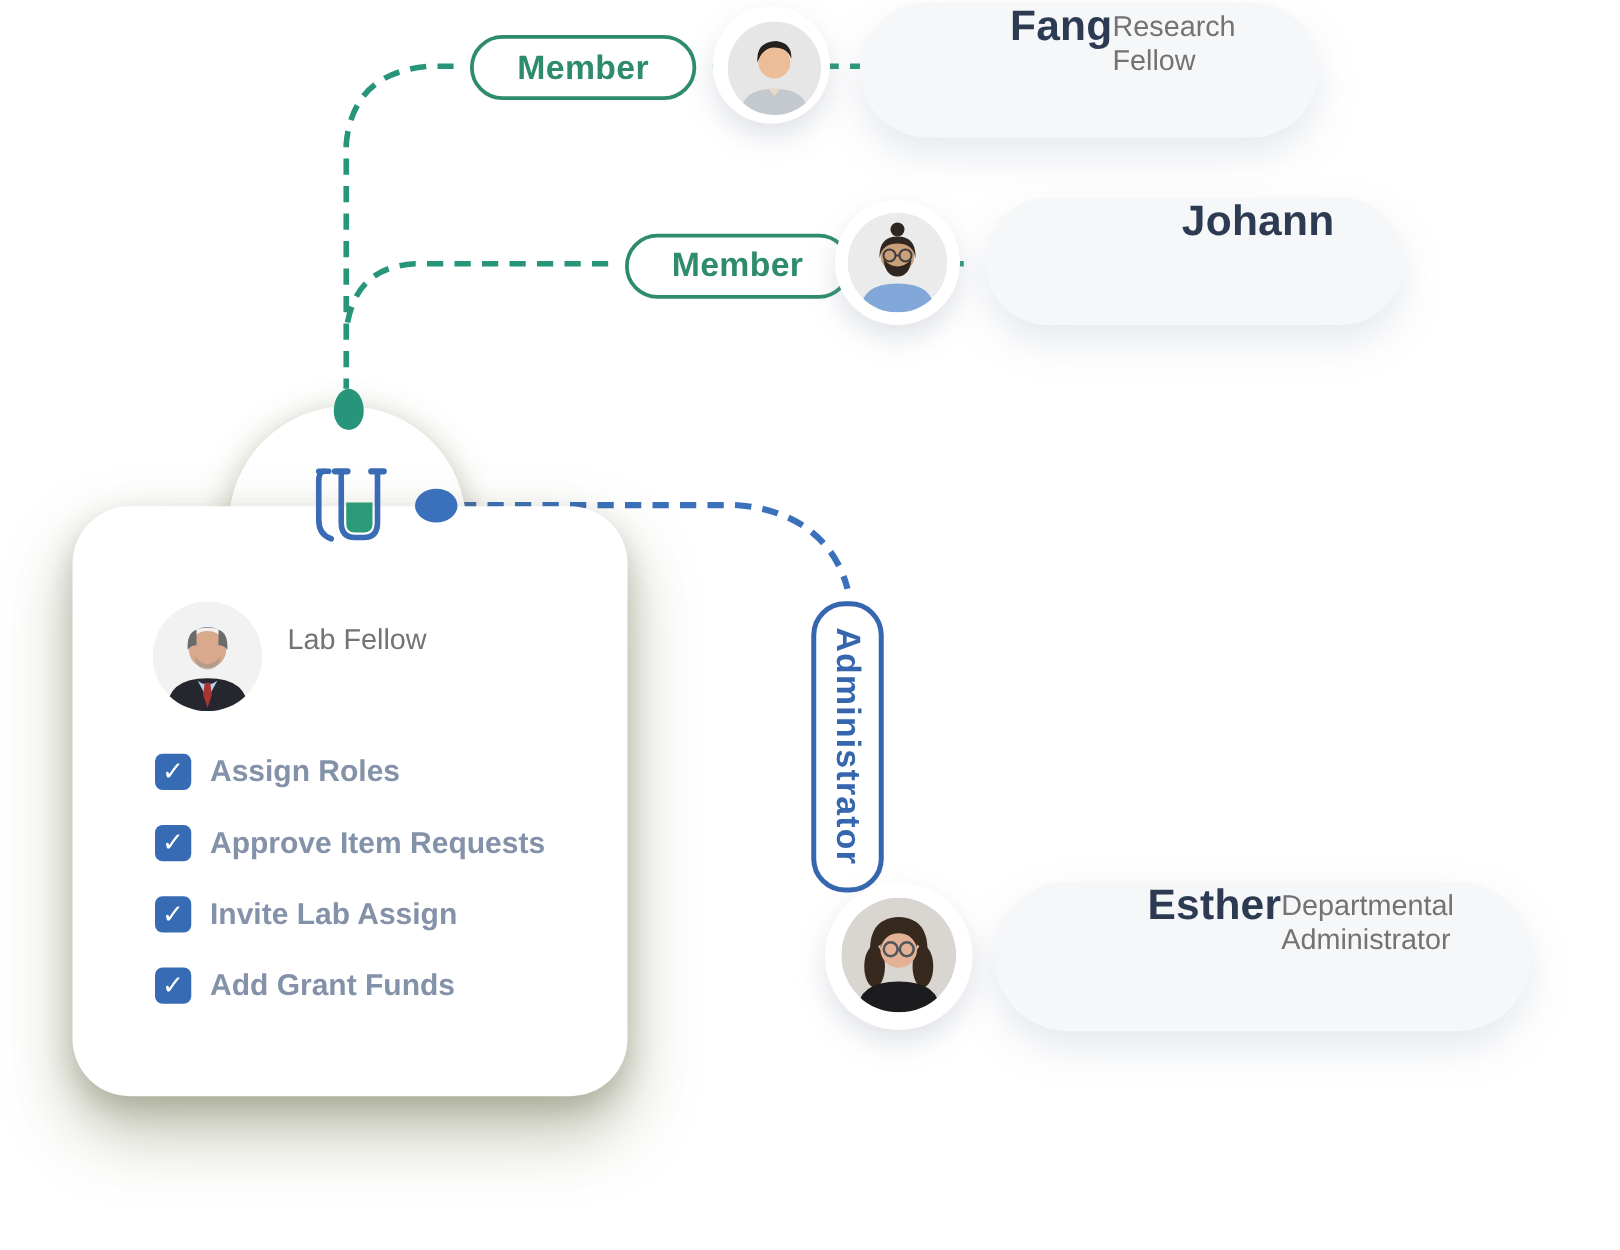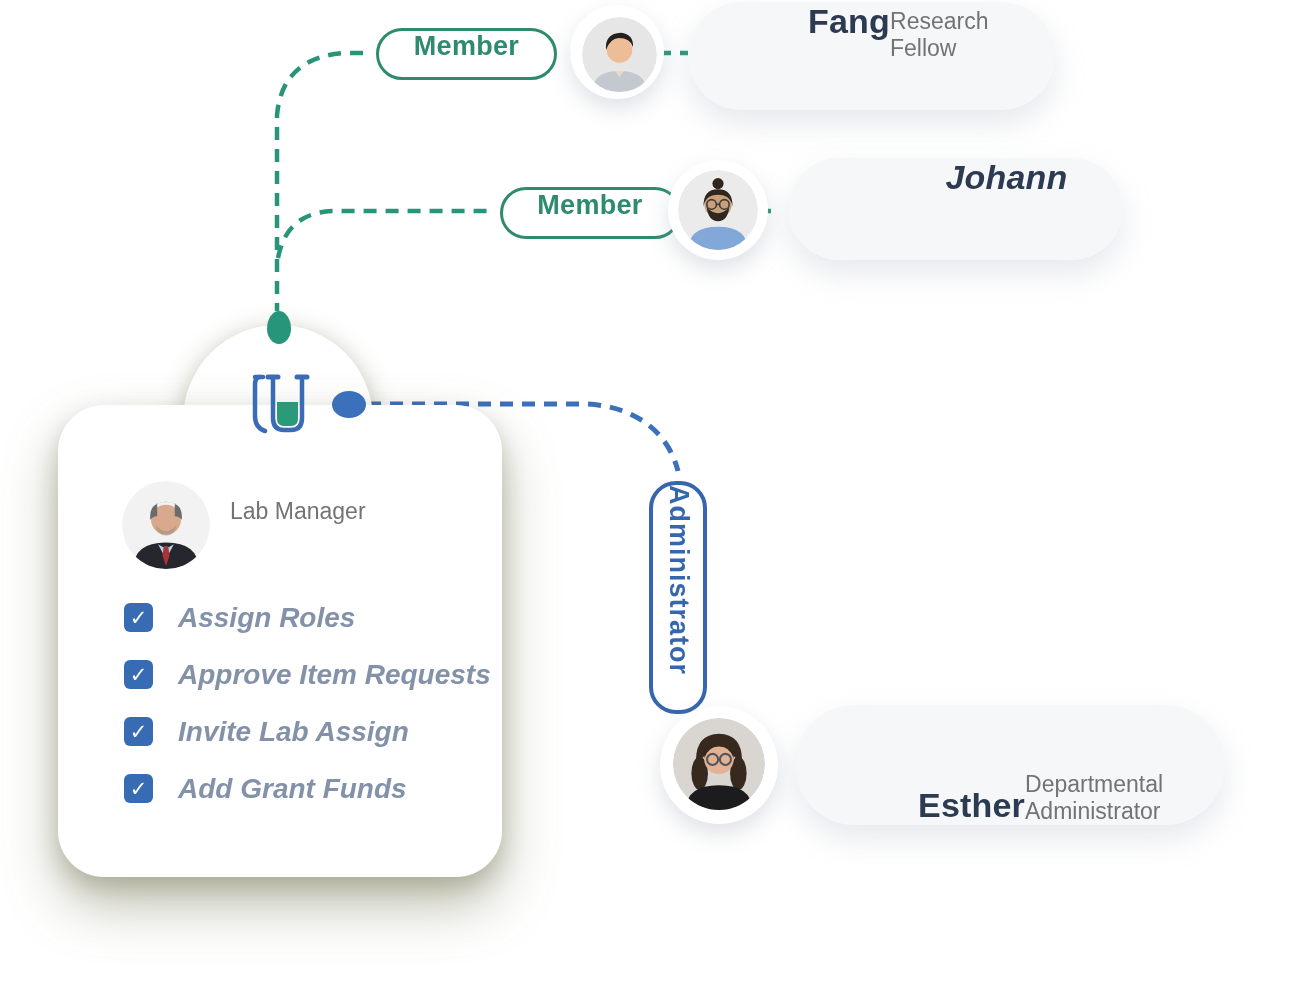--- a/index.html
+++ b/index.html
@@ -28,53 +28,53 @@
   .manager-id{left:172px;top:86px;}
   .person-name{font-size:34px;font-weight:800;color:#2c3a52;letter-spacing:.2px;}
   .person-role{font-size:23px;font-weight:500;color:#737373;margin-top:7px;}
   .checklist{left:66px;top:198px;}
   .check-row{display:flex;align-items:center;margin-bottom:28px;height:29px;}
   .checkbox{
     width:29px;height:29px;background:#376cb4;border-radius:6px;flex:0 0 29px;
     display:flex;align-items:center;justify-content:center;
     color:#ffffff;font-size:21px;font-weight:700;line-height:1;
   }
-  .check-label{margin-left:25px;font-size:28px;font-weight:600;color:#8392a9;white-space:nowrap;font-style:italic;}
+  .check-label{margin-left:15px;font-size:24px;font-weight:600;color:#8392a9;white-space:nowrap;}
   
   .beaker{left:248px;top:368px;width:64px;height:70px;z-index:6;}
   
   .dot{z-index:6;border-radius:50%;}
   .dot-green{left:267px;top:311px;width:24px;height:33px;background:#27957a;
              border-radius:50% 50% 50% 50%/54% 54% 46% 46%;}
   .dot-blue{left:332px;top:391px;width:34px;height:27px;background:#3b70bb;
             border-radius:50% 50% 50% 50%/50% 50% 50% 50%;}
   
   .badge-rect{background:#ffffff;z-index:3;display:flex;align-items:center;justify-content:center;}
   .badge-member-1{left:363px;top:13px;width:207px;height:82px;}
   .badge-member-2{left:487px;top:172px;width:206px;height:81px;}
   .badge-admin{left:638px;top:472px;width:80px;height:251px;}
   .badge-pill{
     border:3.5px solid #2e8b6e;border-radius:26px;
-    display:flex;justify-content:center;
+    display:flex;align-items:center;justify-content:center;
     color:#2e8b6e;font-size:27px;font-weight:600;letter-spacing:.3px;
   }
   .badge-pill.green{width:175px;height:46px;}
   .badge-pill.blue-vert{
     width:50px;height:225px;border:4px solid #3566ae;border-radius:27px;color:#3566ae;
   }
   .vert-text{writing-mode:vertical-rl;font-size:27px;font-weight:600;letter-spacing:1px;}
   
   .pill-card{
     background:#f6f7f9;z-index:3;border-radius:60px;
     box-shadow:0 14px 30px rgba(165,175,190,.28);
     display:flex;flex-direction:row;justify-content:center;
   }
   .pill-fang{left:688px;top:2px;width:367px;height:108px;padding-left:120px;box-sizing:border-box;border-radius:54px;}
-  .pill-johann{left:788px;top:158px;width:335px;height:102px;padding-left:102px;box-sizing:border-box;border-radius:51px;font-style:italic;}
-  .pill-esther{left:795px;top:705px;width:430px;height:120px;padding-left:123px;box-sizing:border-box;border-radius:60px;align-items:flex-end;}
+  .pill-johann{left:788px;top:158px;width:335px;height:102px;padding-left:102px;box-sizing:border-box;border-radius:51px;}
+  .pill-esther{left:795px;top:705px;width:430px;height:120px;padding-left:123px;box-sizing:border-box;border-radius:60px;}
   .avatar-ring{
     position:absolute;background:#ffffff;border-radius:50%;
     box-shadow:0 10px 22px rgba(150,160,175,.30);
   }
   .avatar-photo{position:absolute;border-radius:50%;overflow:hidden;}
   .ring-fang{left:-118px;top:3px;width:94px;height:94px;}
   .photo-fang{left:-106px;top:15px;width:75px;height:75px;}
   .ring-johann{left:-120px;top:2px;width:100px;height:100px;}
   .photo-johann{left:-110px;top:12px;width:80px;height:80px;}
   .ring-esther{left:-135px;top:1px;width:118px;height:118px;}
@@ -123,21 +123,21 @@
         <path d="M41 72 L50 89 L59 72 Q50 79 41 72 Z" fill="#b7d0ea"></path>
         <path d="M47.5 74 L52.5 74 L54 85 L50 97 L46 85 Z" fill="#a93438"></path>
         <circle cx="50" cy="44" r="17" fill="#d8a98c"></circle>
         <path d="M32 44 Q31 29 40 26 L40 40 Q35 40 32 44 Z" fill="#6b6b6b"></path>
         <path d="M68 44 Q69 29 60 26 L60 40 Q65 40 68 44 Z" fill="#6b6b6b"></path>
         <path d="M37 27 Q50 20 63 27 Q58 24 50 24 Q42 24 37 27 Z" fill="#7a7a7a"></path>
         <path d="M38 50 Q40 62 50 62 Q60 62 62 50 Q56 57 50 57 Q44 57 38 50 Z" fill="#9a8f86" opacity=".55"></path>
       </svg>
     </div>
     <div class="abs manager-id">
-      <div class="person-role">Lab Manager</div>
+      <div class="person-role">Lab Fellow</div>
     </div>
     <div class="abs checklist">
       <div class="check-row">
         <div class="checkbox">✓</div>
         <div class="check-label">Assign Roles</div>
       </div>
       <div class="check-row">
         <div class="checkbox">✓</div>
         <div class="check-label">Approve Item Requests</div>
       </div>

